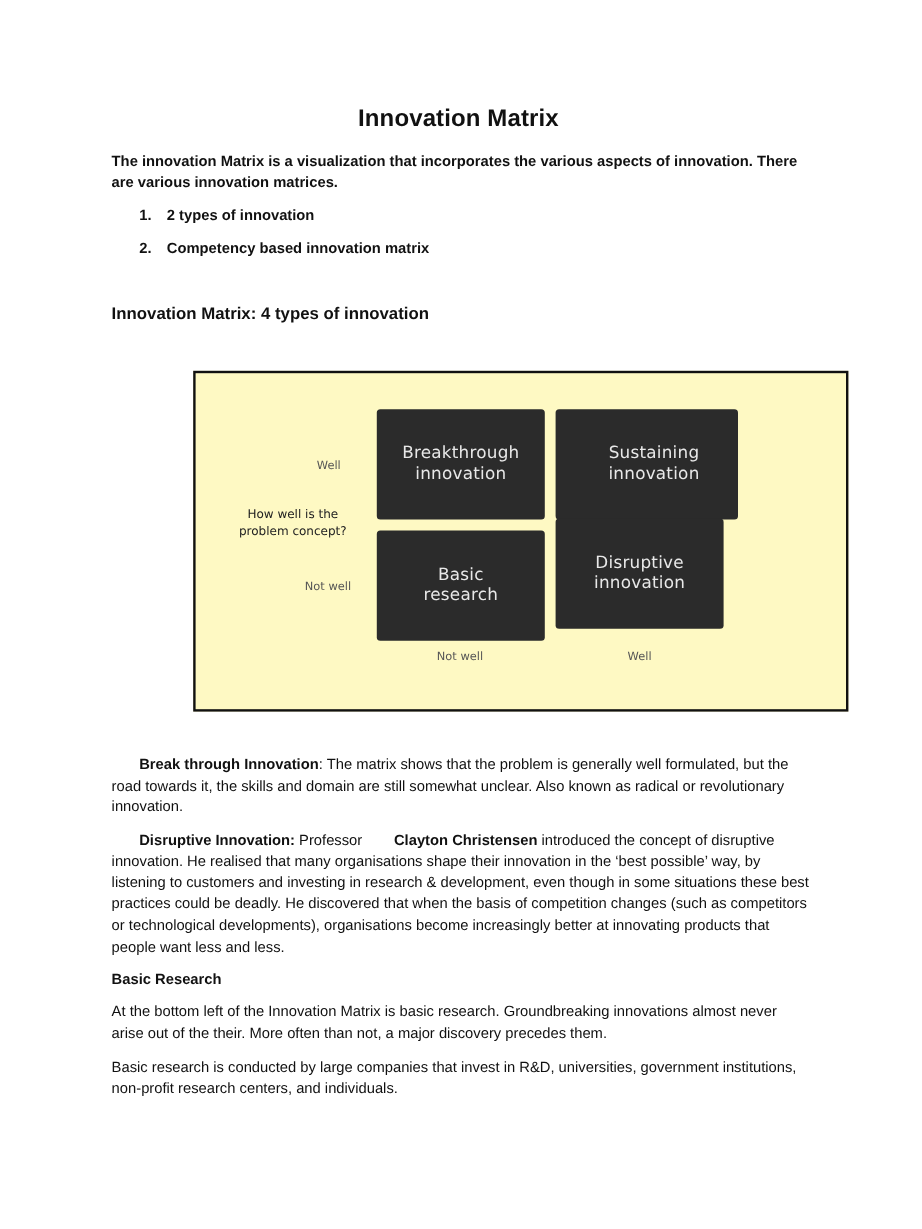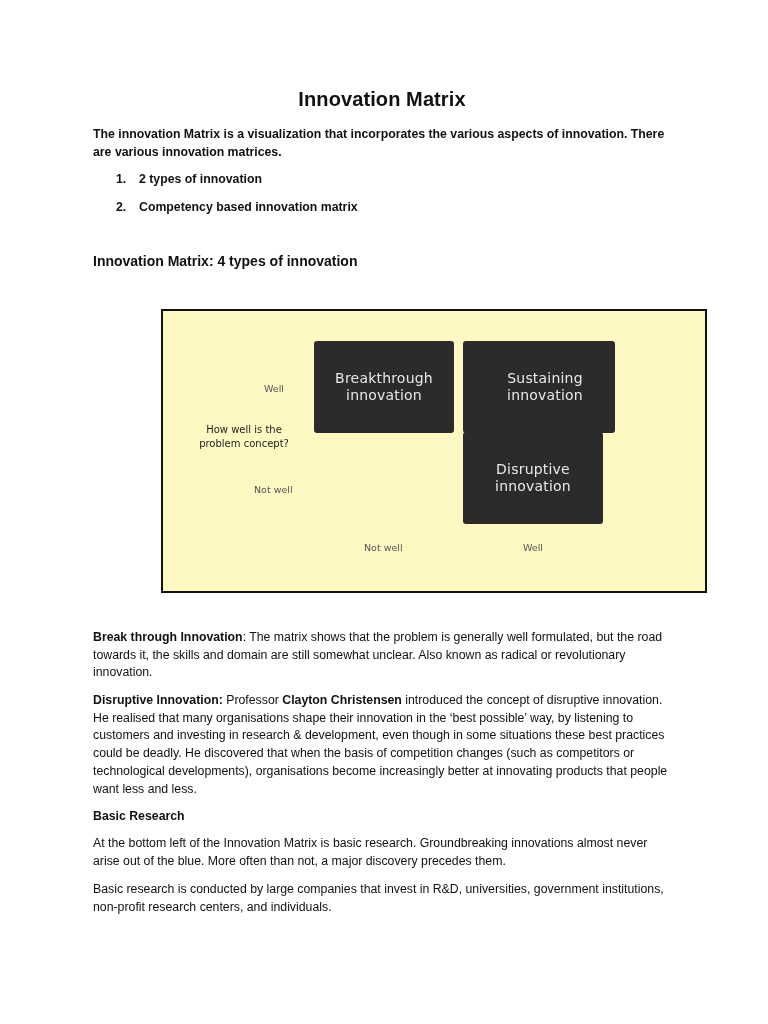--- a/index.html
+++ b/index.html
@@ -122,21 +122,21 @@
     .cell span { display: block; }
 
     .para {
       position: absolute;
       left: 0;
       width: 582px;
       font-size: 12.3px;
       line-height: 17.7px;
       color: #111;
     }
-    .para b { font-weight: bold; }
+    .para b { font-weight: bold; margin-left: 23px; }
   </style>
 </head>
 <body>
 
 <div class="page">
   <div class="title">Innovation Matrix</div>
 
   <div class="intro">The innovation Matrix is a visualization that incorporates the various aspects of innovation. There are various innovation matrices.</div>
 
   <ol class="list">
@@ -151,21 +151,21 @@
   </ol>
 
   <div class="section-heading">Innovation Matrix: 4 types of innovation</div>
 
   <div class="para" style="top:629px;"><b>Break through Innovation</b><span>: The matrix shows that the problem is generally well formulated, but the road towards it, the skills and domain are still somewhat unclear. Also known as radical or revolutionary innovation.</span></div>
 
   <div class="para" style="top:692px;"><b>Disruptive Innovation:</b><span> Professor </span><b>Clayton Christensen</b><span> introduced the concept of disruptive innovation. He realised that many organisations shape their innovation in the ‘best possible’ way, by listening to customers and investing in research &amp; development, even though in some situations these best practices could be deadly. He discovered that when the basis of competition changes (such as competitors or technological developments), organisations become increasingly better at innovating products that people want less and less.</span></div>
 
   <div class="para" style="top:808px; font-weight:bold;">Basic Research</div>
 
-  <div class="para" style="top:835px;">At the bottom left of the Innovation Matrix is basic research. Groundbreaking innovations almost never arise out of the blue. More often than not, a major discovery precedes them.</div>
+  <div class="para" style="top:835px;">At the bottom left of the Innovation Matrix is basic research. Groundbreaking innovations almost never arise out of the their. More often than not, a major discovery precedes them.</div>
 
   <div class="para" style="top:881px;">Basic research is conducted by large companies that invest in R&amp;D, universities, government institutions, non-profit research centers, and individuals.</div>
 </div>
 
 <div class="figure">
   <div class="fig-label" style="left:101px; top:72px;">Well</div>
   <div class="fig-axis" style="left:26px; top:112px; width:110px;">
     <span style="display:block">How well is the</span>
     <span style="display:block">problem concept?</span>
   </div>
@@ -176,20 +176,26 @@
         <span>Breakthrough</span>
         <span>innovation</span>
       </div>
   </div>
   <div class="cell" style="left:300px; top:30px;padding-left:12px;">
     <div>
         <span>Sustaining</span>
         <span>innovation</span>
       </div>
   </div>
+  <div class="cell" style="left:151px; top:131px;">
+    <div>
+        <span>Basic</span>
+        <span>research</span>
+      </div>
+  </div>
   <div class="cell" style="left:300px; top:121px;">
     <div>
         <span>Disruptive</span>
         <span>innovation</span>
       </div>
   </div>
 
   <div class="fig-label" style="left:201px; top:231px;">Not well</div>
   <div class="fig-label" style="left:360px; top:231px;">Well</div>
 </div>

